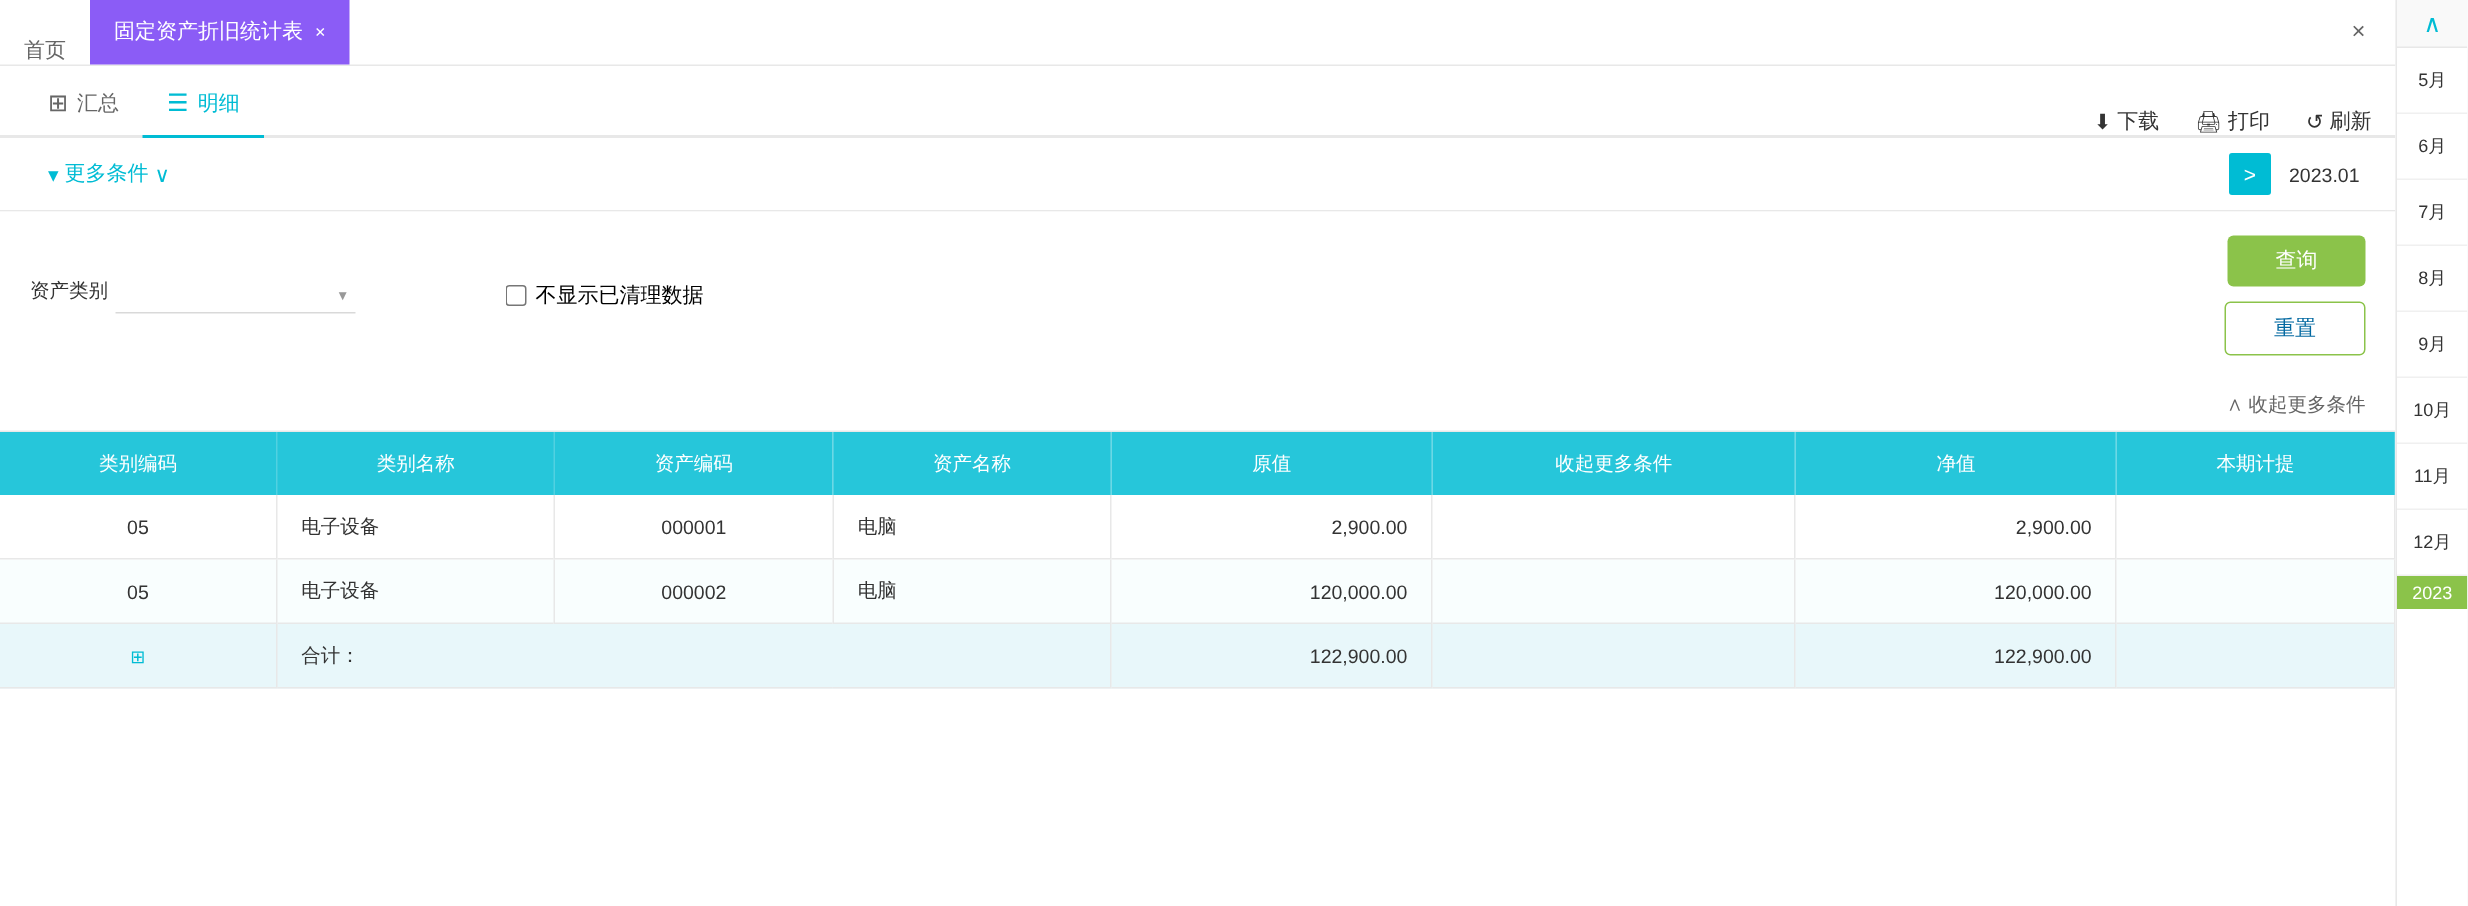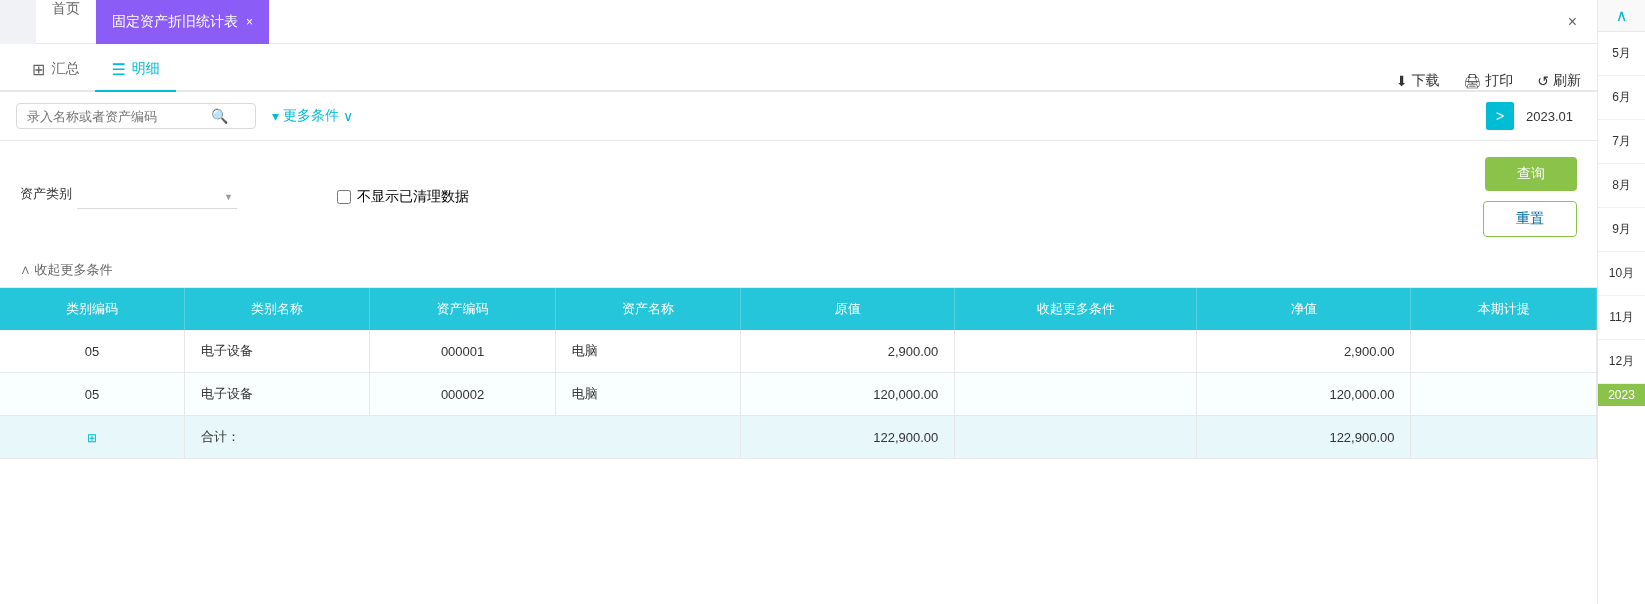--- a/index.html
+++ b/index.html
@@ -19,27 +19,26 @@
       flex: 1;
       display: flex;
       flex-direction: column;
       background: #f0f2f5;
       overflow: hidden;
     }
 
     
     .top-nav {
       display: flex;
-      align-items: flex-start;
+      align-items: flex-end;
       background: #fff;
       border-bottom: 1px solid #e8e8e8;
       height: 44px;
       padding: 0 0 0 16px;
       flex-shrink: 0;
-      margin-left: 36px;
     }
 
     .nav-home {
       color: #666;
       font-size: 14px;
       cursor: pointer;
       padding: 0 16px 0 0;
     }
 
     .nav-tab {
@@ -285,21 +284,21 @@
     }
 
     .filter-buttons {
       display: flex;
       flex-direction: column;
       gap: 10px;
       margin-left: auto;
     }
 
     .collapse-bar {
-      text-align: left;
+      text-align: right;
       padding: 8px 0;
       color: #666;
       font-size: 13px;
       cursor: pointer;
     }
 
     
     .table-area {
       flex: 1;
       overflow: auto;
@@ -433,24 +432,20 @@
         <span>打印</span>
       </div>
       <div class="tab-action-btn">
         <span>↺</span>
         <span>刷新</span>
       </div>
     </div>
   </div>
 
   <div class="filter-bar">
-    <div class="search-input-wrap">
-      <input type="text" placeholder="录入名称或者资产编码" style="">
-      <span class="search-icon-btn">🔍</span>
-    </div>
     <div class="more-conditions">
       <span>▾</span>
       <span>更多条件</span>
       <span>∨</span>
     </div>
     <div class="date-right">
       <div class="date-nav-btn">&gt;</div>
       <span class="date-label">2023.01</span>
     </div>
   </div>

